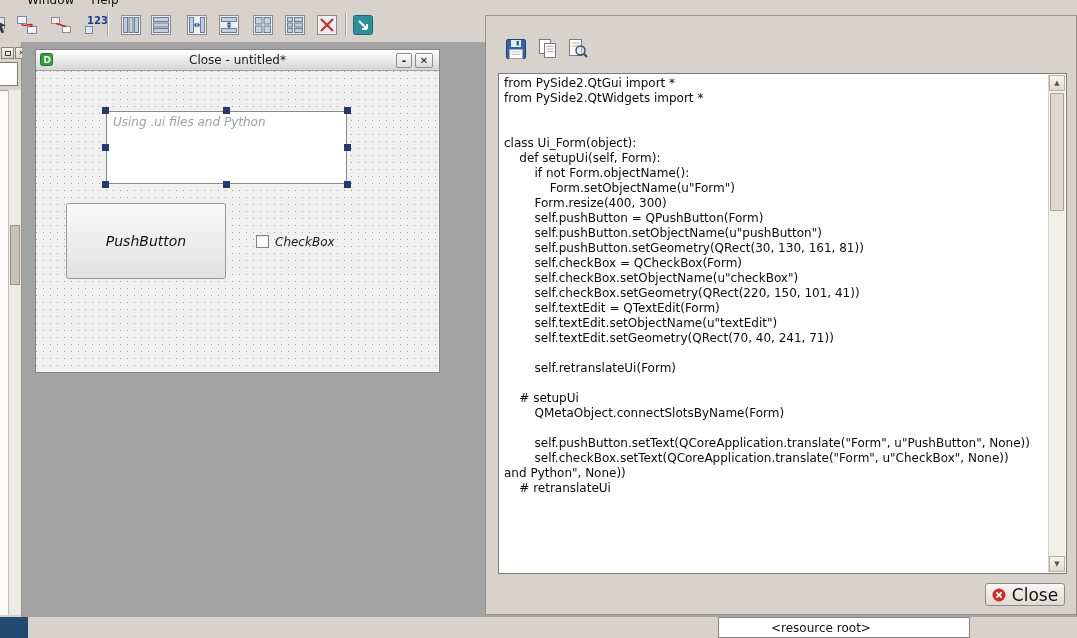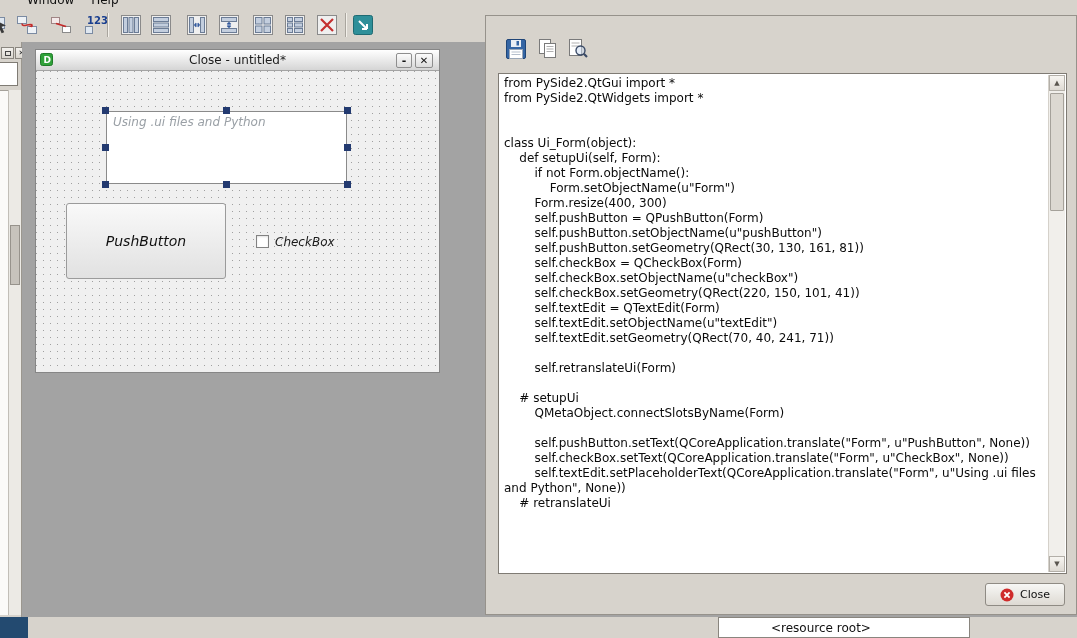--- a/index.html
+++ b/index.html
@@ -46,21 +46,21 @@
 
   
   .dialog { position:absolute; left:485px; top:15px; width:592px; height:600px; background:#d7d3cc; border:1px solid #96928b; z-index:5; }
   .dlg-icon { position:absolute; width:24px; height:24px; display:flex; align-items:center; justify-content:center; }
   .code-area { position:absolute; left:12px; top:57px; width:569px; height:501px; background:#fff; border:1px solid #7f7b74; overflow:hidden; }
   .code-content { position:absolute; left:1px; top:0; right:18px; bottom:1px; padding:2px 2px 0 4px; overflow:hidden; }
   .code-line { white-space:pre; font-size:12px; line-height:15px; color:#0b0b0b; }
   .vscroll { position:absolute; top:1px; right:1px; bottom:1px; width:17px; background:#f1efeb; border-left:1px solid #d5d1ca; }
   .vs-btn { position:absolute; left:0; width:16px; height:16px; display:flex; align-items:center; justify-content:center; font-size:7px; color:#5a564f; background:linear-gradient(#f7f5f1,#dedad3); border:1px solid #b3afa8; }
   .vs-thumb { position:absolute; left:1px; top:18px; width:14px; height:118px; background:#dcd8d1; border:1px solid #a5a19a; border-radius:1px; }
-  .close-btn { position:absolute; left:499px; top:567px; width:80px; height:23px; background:linear-gradient(#f7f7f5,#dedad3); border:1px solid #8f8b84; border-radius:3px; display:flex; align-items:center; justify-content:center; gap:6px; font-size:11px; color:#111; }
+  .close-btn { position:absolute; left:499px; top:567px; width:80px; height:23px; background:linear-gradient(#f7f7f5,#dedad3); border:1px solid #8f8b84; border-radius:3px; display:flex; align-items:center; justify-content:center; gap:6px; font-size:17px; color:#111; }
 
   
   .taskbar-fragment { position:absolute; left:0; top:617px; width:28px; height:21px; background:#234a70; }
   .resource-panel { position:absolute; left:718px; top:617px; width:252px; height:21px; background:#fff; border:1px solid #89857e; }
   .resource-label { position:absolute; left:27px; top:3px; font-size:12px; color:#111;margin-left:25px; }
 </style>
 </head>
 <body>
 
 <div id="app">
@@ -273,21 +273,20 @@
           <div class="code-line">        self.textEdit.setObjectName(u"textEdit")</div>
           <div class="code-line">        self.textEdit.setGeometry(QRect(70, 40, 241, 71))</div>
           <div class="code-line">&nbsp;</div>
           <div class="code-line">        self.retranslateUi(Form)</div>
           <div class="code-line">&nbsp;</div>
           <div class="code-line">    # setupUi</div>
           <div class="code-line">        QMetaObject.connectSlotsByName(Form)</div>
           <div class="code-line">&nbsp;</div>
           <div class="code-line">        self.pushButton.setText(QCoreApplication.translate("Form", u"PushButton", None))</div>
           <div class="code-line">        self.checkBox.setText(QCoreApplication.translate("Form", u"CheckBox", None))</div>
-          <div class="code-line">        self.textEdit.setPlaceholderText(QCoreApplication.translate("Form", u"Using .ui files</div>
           <div class="code-line">and Python", None))</div>
           <div class="code-line">    # retranslateUi</div>
         </div>
       <div class="vscroll">
         <div class="vs-btn" style="top:0;">▲</div>
         <div class="vs-thumb"></div>
         <div class="vs-btn" style="bottom:0; top:auto;">▼</div>
       </div>
     </div>
 

